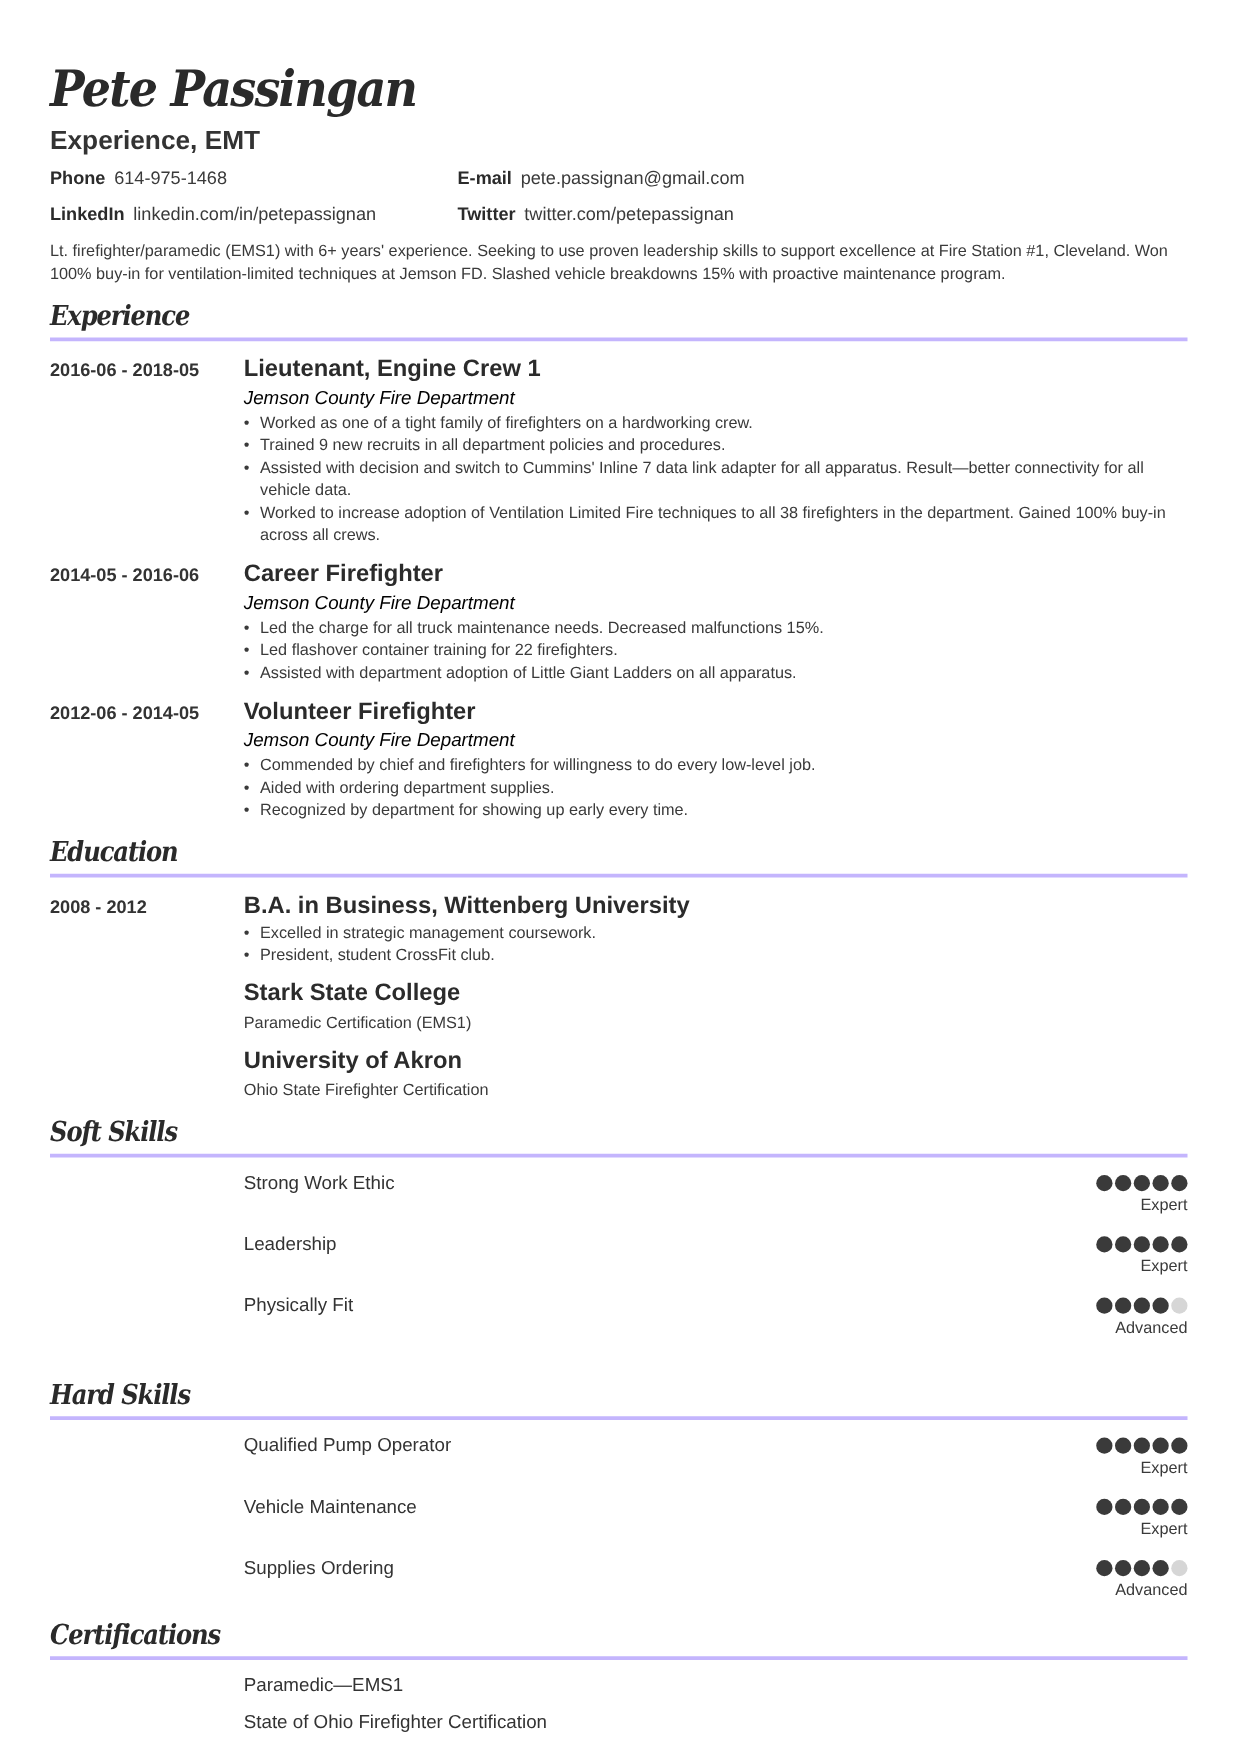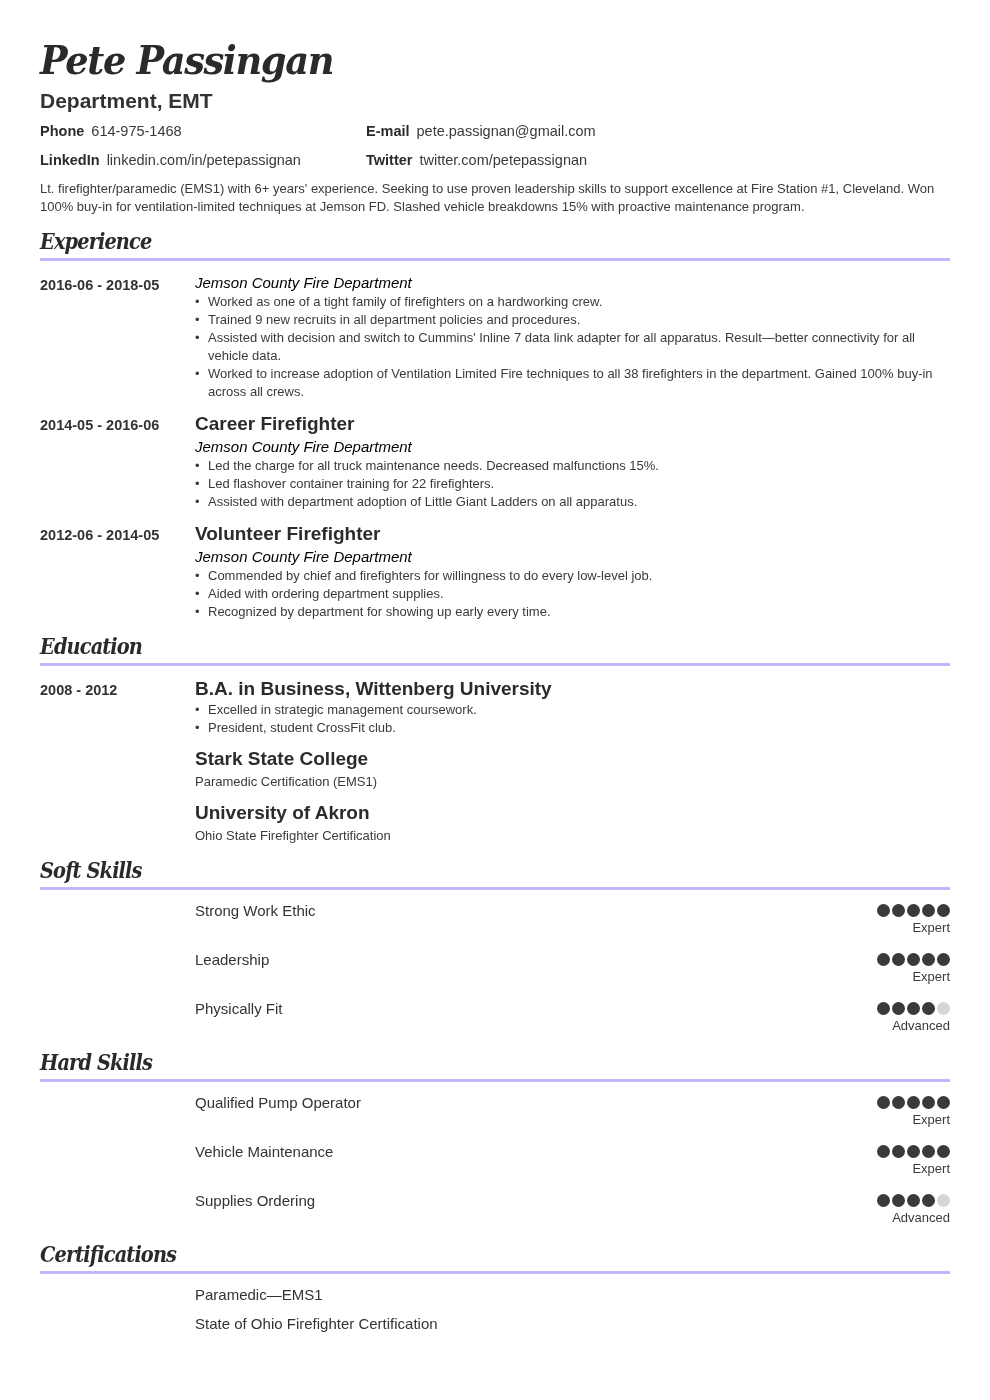--- a/index.html
+++ b/index.html
@@ -3,21 +3,21 @@
   <meta charset="utf-8">
   <style>
     * { box-sizing: border-box; margin: 0; padding: 0; }
     html, body { width: 990px; height: 1400px; background: #ffffff; }
     body {
       font-family: "Liberation Sans", sans-serif;
       color: #2b2b2b;
       position: relative;
       overflow: hidden;
     }
-    .page { position: absolute; left: 40px; top: 36px; width: 910px; }
+    .page { position: absolute; left: 40px; top: 48px; width: 910px; }
 
     .name {
       font-family: "DejaVu Serif", serif;
       font-style: italic;
       font-weight: bold;
       font-size: 40px;
       letter-spacing: -1.5px;
       color: #2a2a2a;
       line-height: 48px;
       height: 50px;
@@ -126,21 +126,21 @@
 
     .cert-list { margin-top: 12px; padding-left: 155px; }
     .cert { font-size: 15px; color: #333; line-height: 18px; height: 29px; }
   </style>
 </head>
 <body>
 
 <div class="page">
 
   <div class="name">Pete Passingan</div>
-  <div class="title">Department, EMT</div>
+  <div class="title">Experience, EMT</div>
 
   <div class="contacts">
     <div class="contact">
       <span class="lbl">Phone</span><span class="val">614-975-1468</span>
     </div>
     <div class="contact">
       <span class="lbl">E-mail</span><span class="val">pete.passignan@gmail.com</span>
     </div>
     <div class="contact">
       <span class="lbl">LinkedIn</span><span class="val">linkedin.com/in/petepassignan</span>
@@ -152,20 +152,21 @@
 
   <div class="summary">Lt. firefighter/paramedic (EMS1) with 6+ years' experience. Seeking to use proven leadership skills to support excellence at Fire Station #1, Cleveland. Won 100% buy-in for ventilation-limited techniques at Jemson FD. Slashed vehicle breakdowns 15% with proactive maintenance program.</div>
 
   <div class="section-head">
     <span class="h">Experience</span>
   </div>
 
   <div class="entry">
     <div class="date">2016-06 - 2018-05</div>
     <div class="body">
+      <div class="role">Lieutenant, Engine Crew 1</div>
       <div class="org">Jemson County Fire Department</div>
       <ul class="bullets">
         <li>Worked as one of a tight family of firefighters on a hardworking crew.</li>
         <li>Trained 9 new recruits in all department policies and procedures.</li>
         <li>Assisted with decision and switch to Cummins' Inline 7 data link adapter for all apparatus. Result—better connectivity for all vehicle data.</li>
         <li>Worked to increase adoption of Ventilation Limited Fire techniques to all 38 firefighters in the department. Gained 100% buy-in across all crews.</li>
       </ul>
     </div>
   </div>
 
@@ -256,21 +257,21 @@
           <span class="dot"></span>
           <span class="dot"></span>
           <span class="dot"></span>
           <span class="dot off"></span>
         </div>
         <div class="level">Advanced</div>
       </div>
     </div>
   </div>
 
-  <div class="section-head" style="margin-top:0">
+  <div class="section-head" style="margin-top:18px">
     <span class="h">Hard Skills</span>
   </div>
   <div class="skill-list">
     <div class="skill-row">
       <div class="skill-name">Qualified Pump Operator</div>
       <div class="skill-rating">
         <div class="dots">
           <span class="dot"></span>
           <span class="dot"></span>
           <span class="dot"></span>

